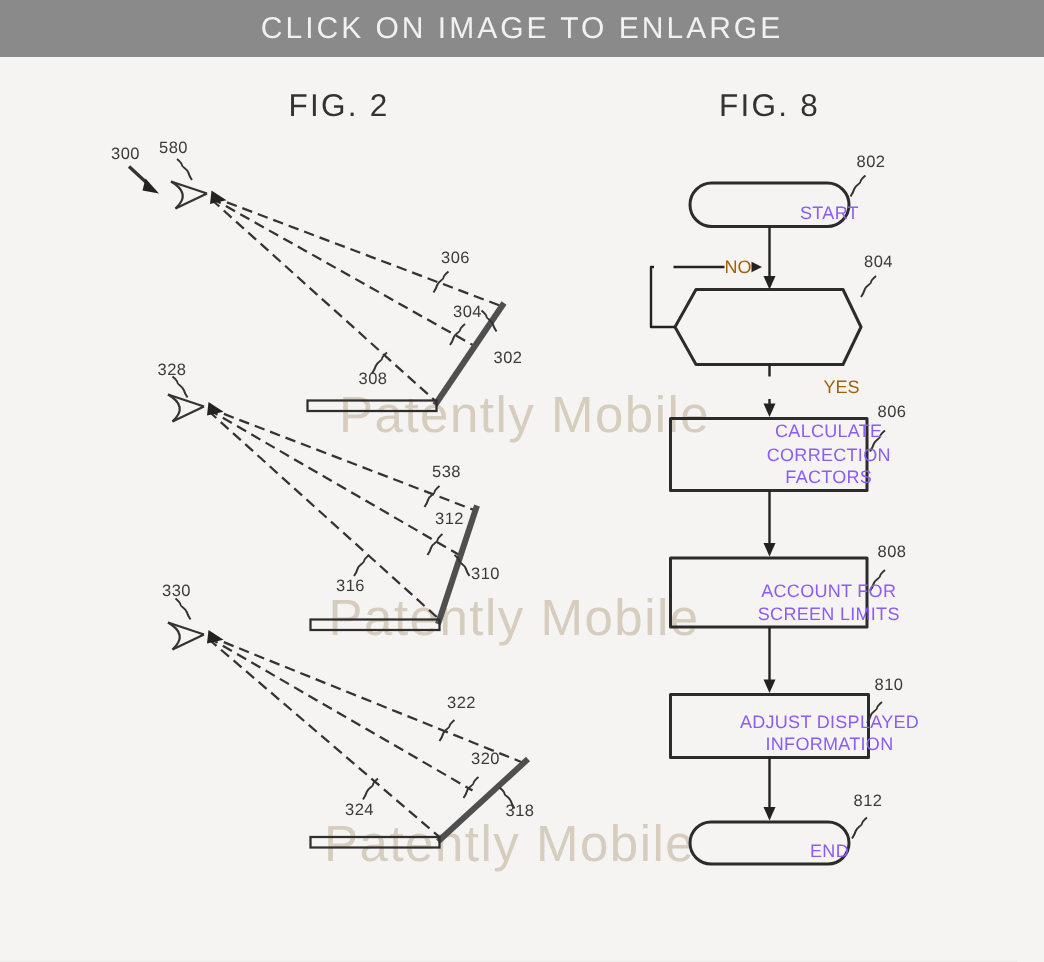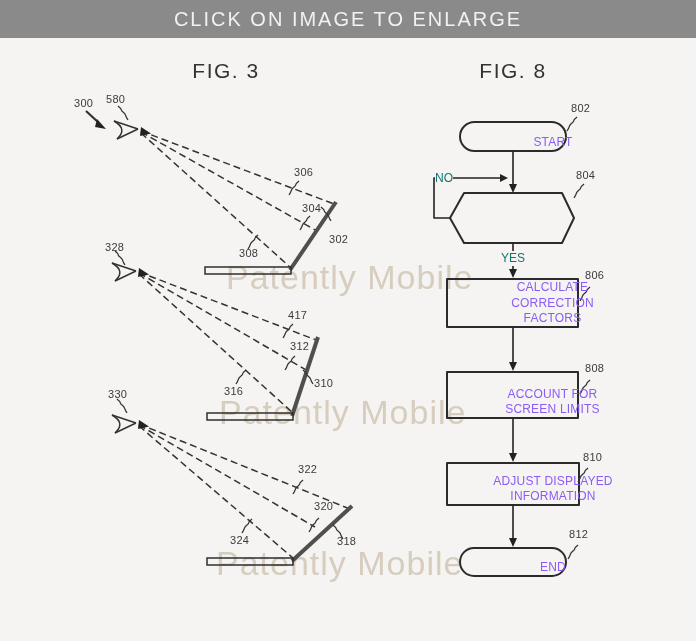--- a/index.html
+++ b/index.html
@@ -9,21 +9,21 @@
           display:flex;align-items:center;justify-content:center;}
   .header span{color:#f1f1f1;font-size:20px;font-weight:300;letter-spacing:2px;}
   .wm{position:absolute;font-size:34px;font-weight:300;letter-spacing:1px;color:#d6cdbe;
       white-space:nowrap;user-select:none;}
   svg.draw{position:absolute;left:0;top:0;}
   .figtitle{position:absolute;font-size:21px;letter-spacing:1.5px;color:#333;text-align:center;}
   .ref{position:absolute;font-size:11px;color:#3b3b3b;letter-spacing:0.3px;}
   .flow-label{position:absolute;display:flex;flex-direction:column;align-items:center;
               justify-content:flex-end;text-align:center;font-size:12px;font-weight:500;
               color:#8b5cf6;line-height:1.3;letter-spacing:0.2px;margin-left:40px;}
-  .edge-label{position:absolute;font-size:12px;font-weight:500;color:#0f766e;background:#f5f4f2;}
+  .edge-label{position:absolute;font-size:12px;font-weight:500;color:#a16207;background:#f5f4f2;margin-left:48px;}
 </style>
 </head>
 <body>
 
 <div class="stage">
 
   <div class="wm" style="left:226px;top:258px">Patently Mobile</div>
   <div class="wm" style="left:219px;top:393px">Patently Mobile</div>
   <div class="wm" style="left:216px;top:544px">Patently Mobile</div>
 
@@ -125,31 +125,31 @@
         <use href="#sqs" x="566" y="116"></use>
           <use href="#sqs" x="573" y="183"></use>
           <use href="#sqs" x="579" y="286"></use>
         <use href="#sqs" x="579" y="379"></use>
           <use href="#sqs" x="577" y="467"></use>
           <use href="#sqs" x="567" y="544"></use>
       </g>
     </g>
   </svg>
 
-  <div class="figtitle" style="left:189px;top:59px;width:74px">FIG. 3</div>
+  <div class="figtitle" style="left:189px;top:59px;width:74px">FIG. 2</div>
   <div class="figtitle" style="left:476px;top:59px;width:74px">FIG. 8</div>
 
   <div class="ref" style="left:74px;top:97px">300</div>
   <div class="ref" style="left:106px;top:93px">580</div>
   <div class="ref" style="left:294px;top:166px">306</div>
   <div class="ref" style="left:302px;top:202px">304</div>
   <div class="ref" style="left:329px;top:233px">302</div>
   <div class="ref" style="left:239px;top:247px">308</div>
   <div class="ref" style="left:105px;top:241px">328</div>
-  <div class="ref" style="left:288px;top:309px">417</div>
+  <div class="ref" style="left:288px;top:309px">538</div>
   <div class="ref" style="left:290px;top:340px">312</div>
   <div class="ref" style="left:314px;top:377px">310</div>
   <div class="ref" style="left:224px;top:385px">316</div>
   <div class="ref" style="left:108px;top:388px">330</div>
   <div class="ref" style="left:298px;top:463px">322</div>
   <div class="ref" style="left:314px;top:500px">320</div>
   <div class="ref" style="left:337px;top:535px">318</div>
   <div class="ref" style="left:230px;top:534px">324</div>
 
   <div class="ref" style="left:571px;top:102px">802</div>

